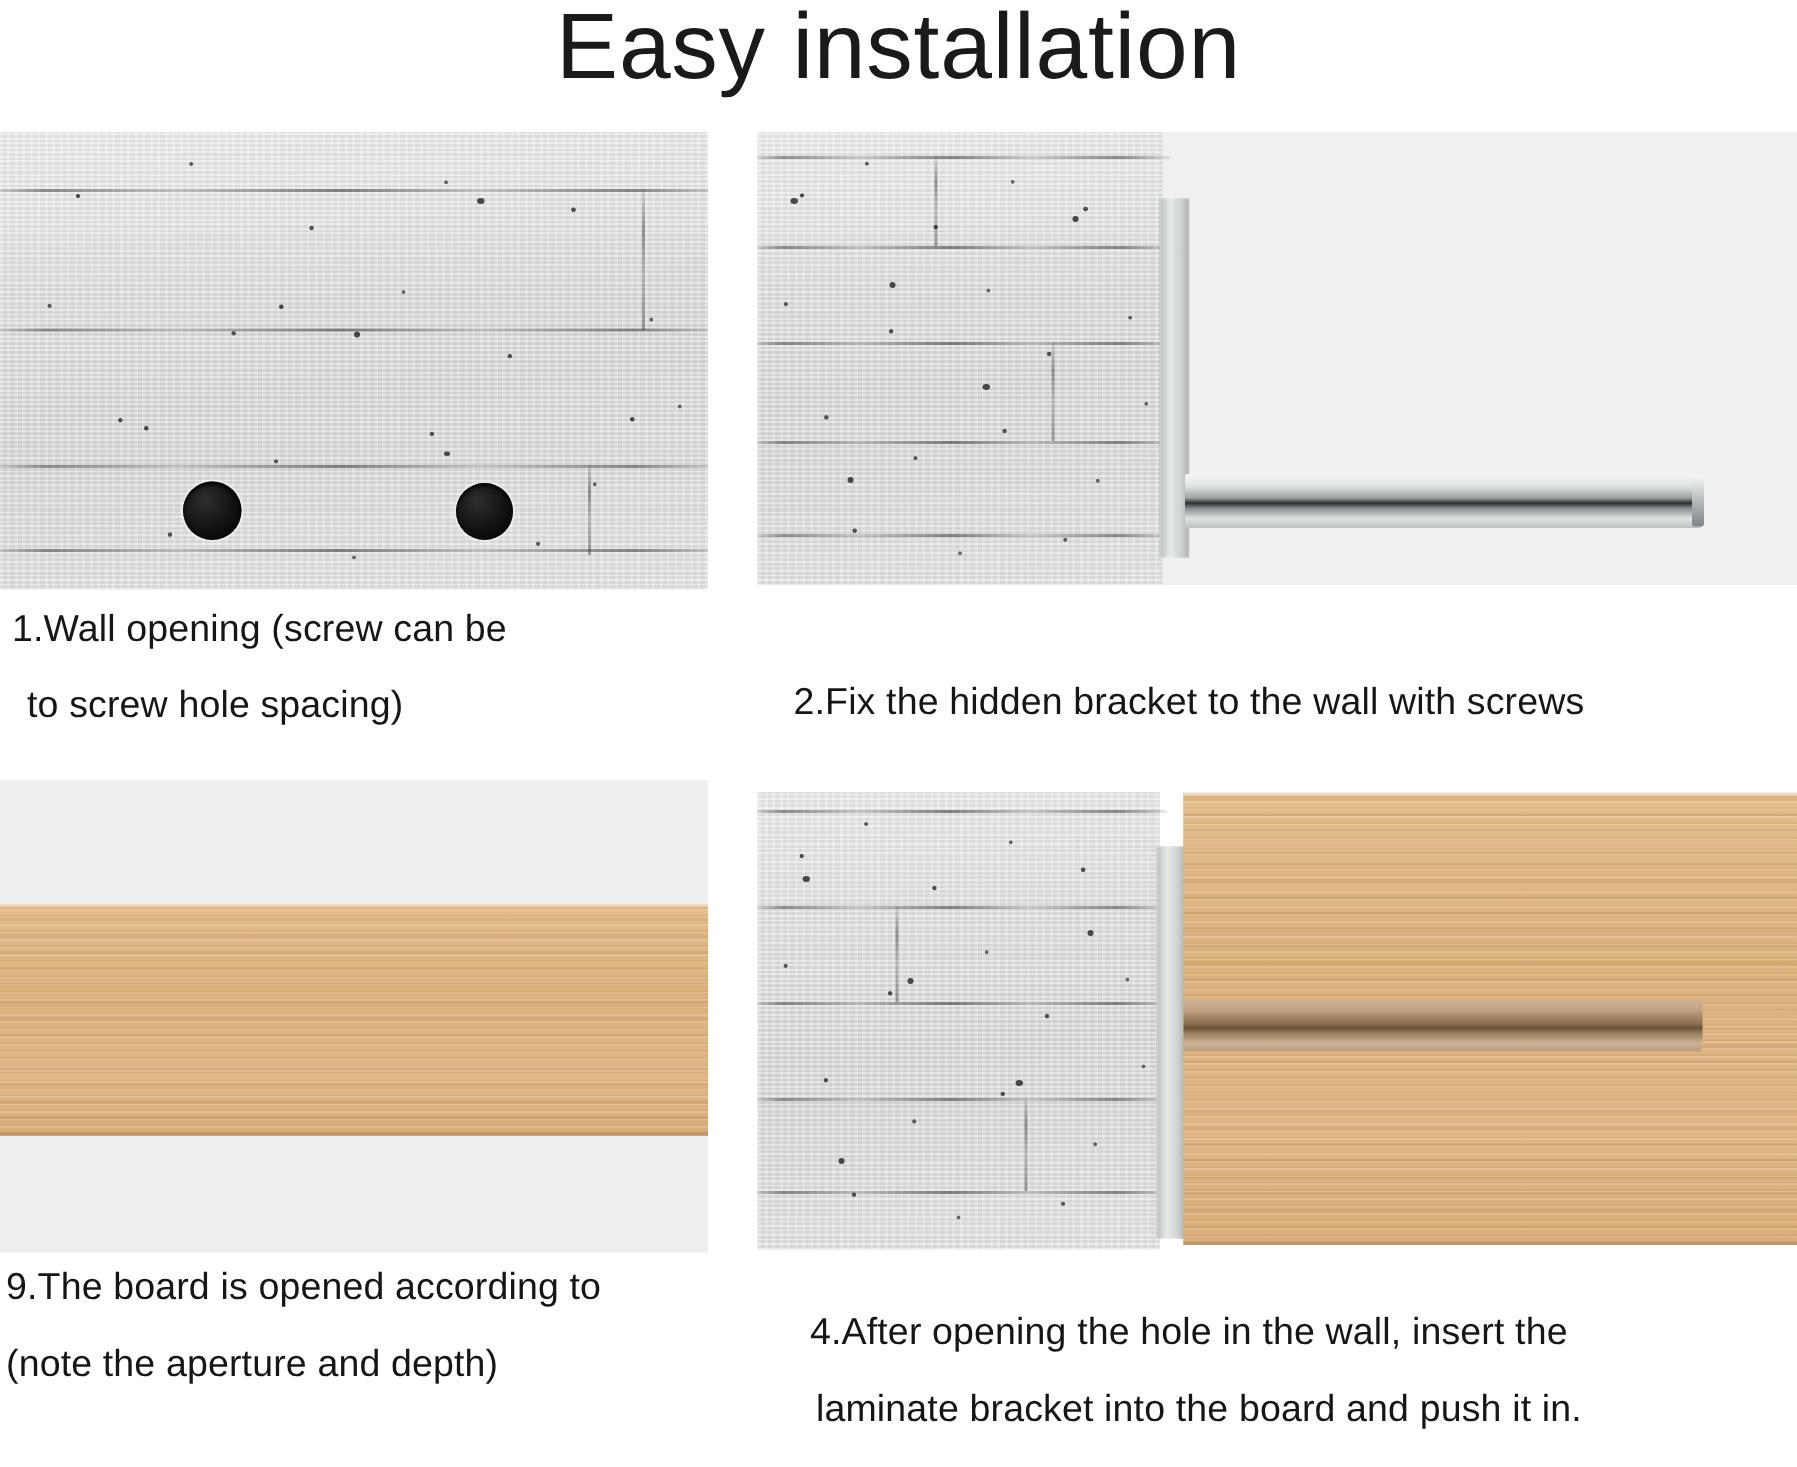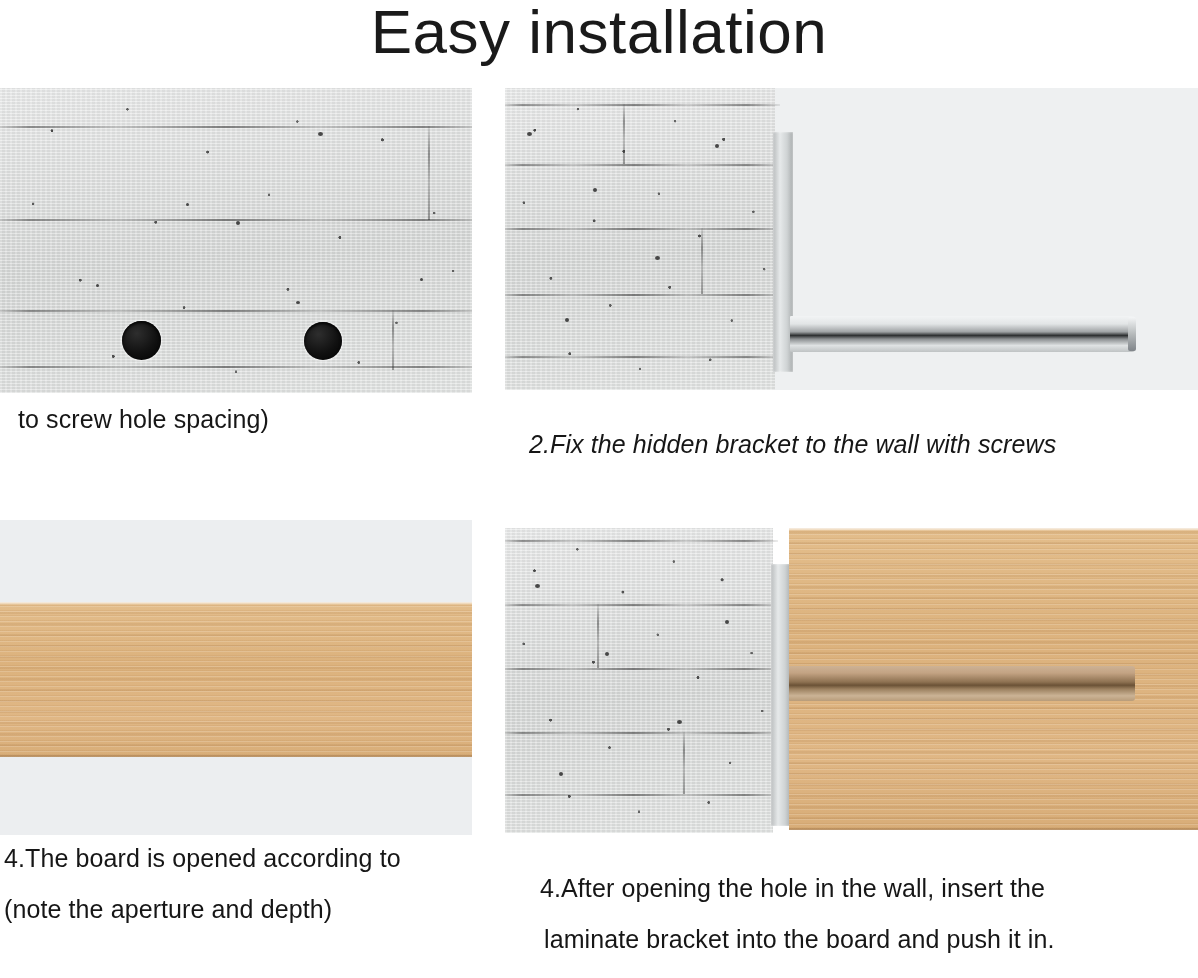--- a/index.html
+++ b/index.html
@@ -185,20 +185,21 @@
     <div class="crumb" style="left:186px;top:115px;width:3px;height:3px;"></div>
     <div class="crumb" style="left:296px;top:213px;width:4px;height:3px;"></div>
     <div class="crumb" style="left:96px;top:196px;width:3px;height:3px;"></div>
     <div class="crumb" style="left:420px;top:190px;width:3px;height:3px;"></div>
     <div class="hole-wall" style="left:122px; top:233px; width:39px; height:39px;"></div>
     <div class="hole-wall" style="left:304px; top:234px; width:38px; height:38px;"></div>
   </div>
 </div>
 
 <div class="caption" style="left:8px; top:394px; width:470px;">
+  <span class="line">1.Wall opening (screw can be</span>
   <span class="line cap-indent-2">to screw hole spacing)</span>
 </div>
 
 <div class="panel" style="left:505px; top:88px; width:693px; height:302px;">
   <div class="wall" style="right:auto; width:270px;">
     <div class="joint-h" style="top:16px;"></div>
     <div class="joint-h" style="top:76px;"></div>
     <div class="joint-h" style="top:140px;"></div>
     <div class="joint-h" style="top:206px;"></div>
     <div class="joint-h" style="top:268px;"></div>
@@ -210,34 +211,34 @@
     <div class="crumb" style="left:60px;top:230px;width:4px;height:4px;"></div>
     <div class="crumb" style="left:210px;top:56px;width:4px;height:4px;"></div>
   </div>
 
   <div class="bracket-plate" style="left:268px; top:44px; width:20px; height:240px;"></div>
 
   <div class="bracket-rod" style="left:285px; top:228px; width:345px; height:36px;"></div>
   <div class="rod-cap" style="left:623px; top:229px; width:8px; height:34px;"></div>
 </div>
 
-<div class="caption" style="left:529px; top:419px; width:670px;font-style:italic;">
+<div class="caption" style="left:529px; top:443px; width:670px;">
   <span class="line">2.Fix the hidden bracket to the wall with screws</span>
 </div>
 
 <div class="panel" style="left:0px; top:520px; width:472px; height:315px; background:#eceef0;">
   <div class="wood" style="left:0px; top:82px; width:472px; height:155px;">
     <div class="wood-edge-top"></div>
     <div class="wood-edge-bottom"></div>
   </div>
 
 </div>
 
 <div class="caption" style="left:4px; top:833px; width:470px;">
-  <span class="line">4.The board is opened according to</span>
+  <span class="line">9.The board is opened according to</span>
   <span class="line">(note the aperture and depth)</span>
 </div>
 
 <div class="panel" style="left:505px; top:528px; width:693px; height:305px; background:#ffffff;">
   <div class="wall" style="right:auto; width:268px;">
     <div class="joint-h" style="top:12px;"></div>
     <div class="joint-h" style="top:76px;"></div>
     <div class="joint-h" style="top:140px;"></div>
     <div class="joint-h" style="top:204px;"></div>
     <div class="joint-h" style="top:266px;"></div>

